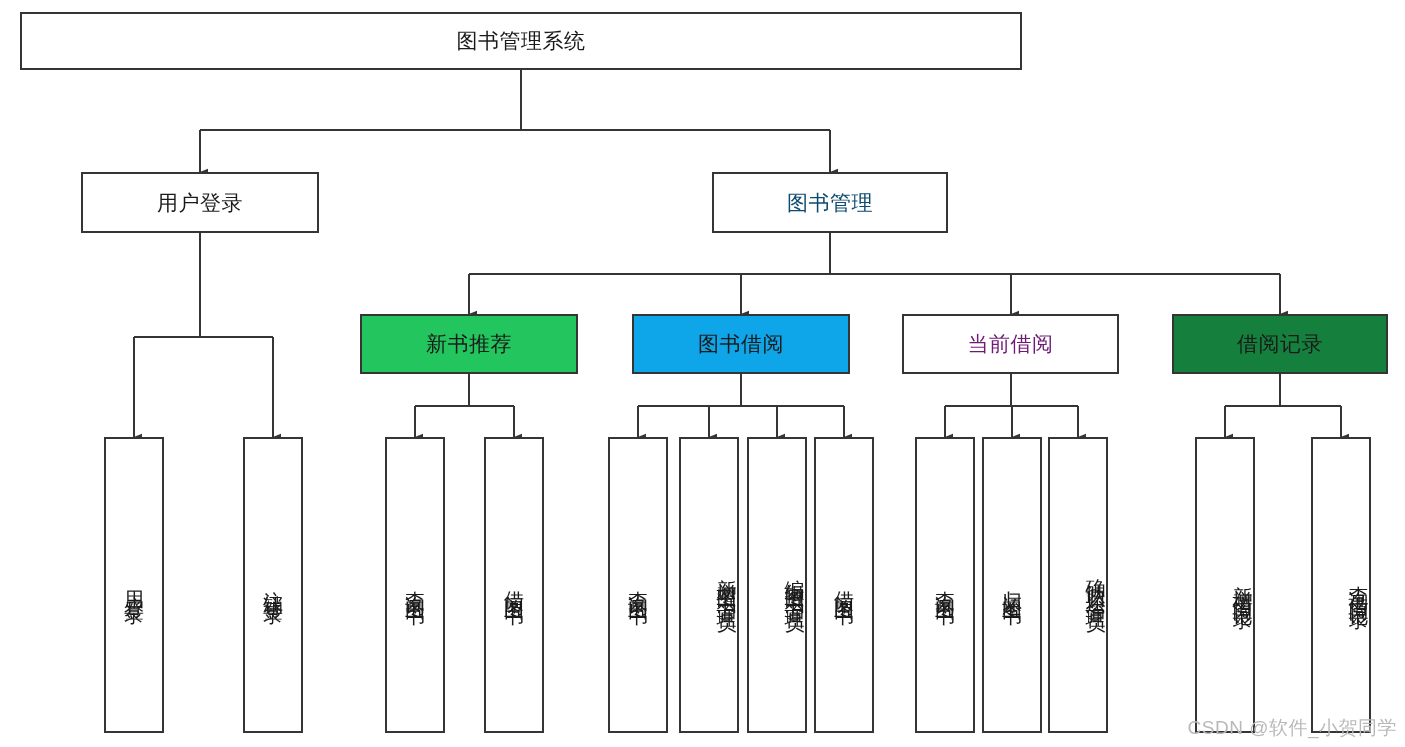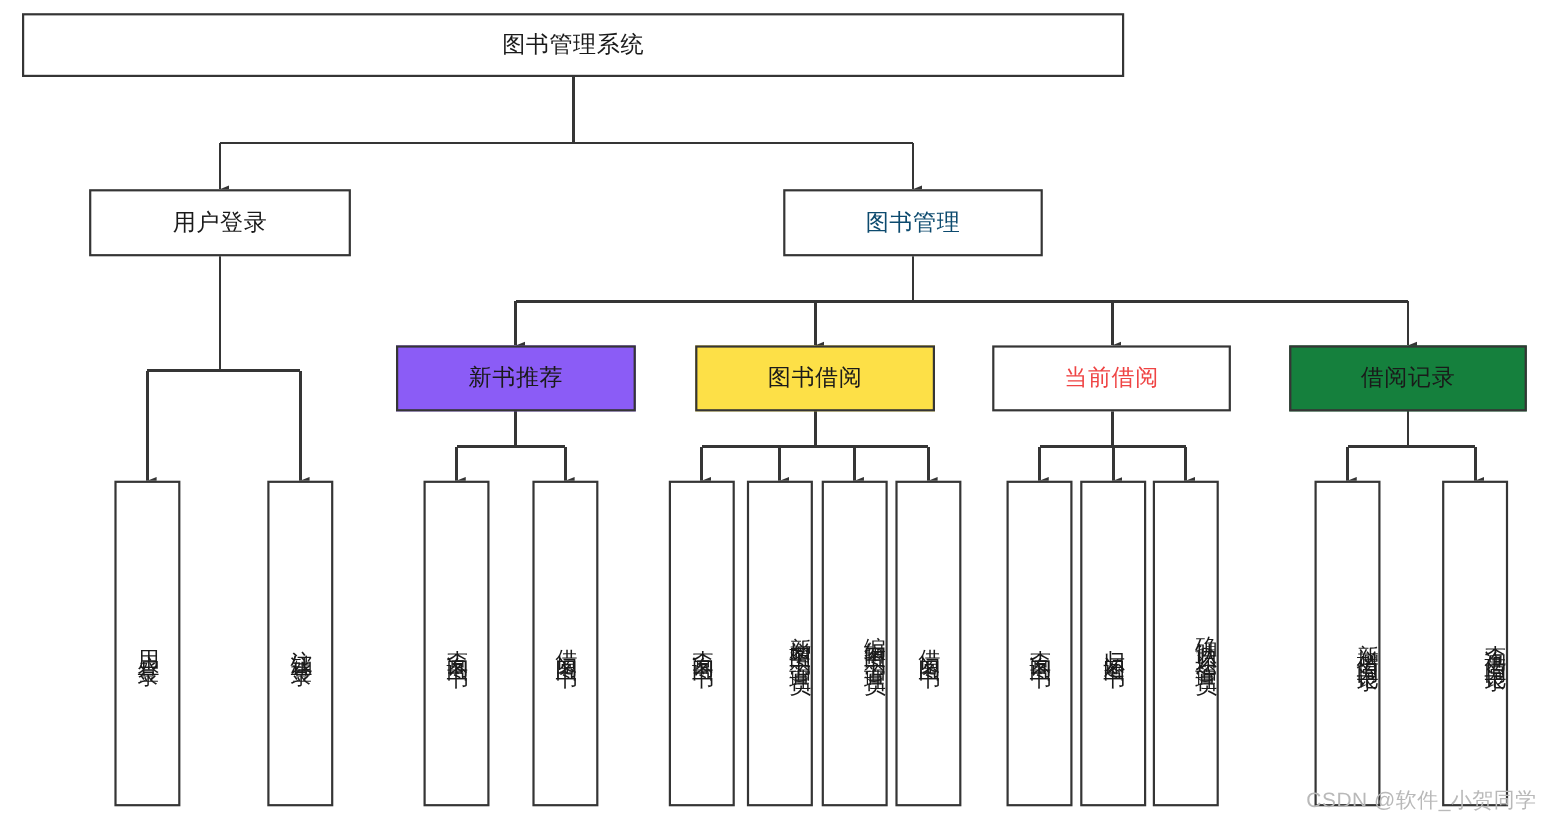--- a/index.html
+++ b/index.html
@@ -120,27 +120,27 @@
   <div id="node-layer">
       <div class="node-box horizontal" style="left: 20px; top: 12px; width: 1002px; height: 58px; border-color: rgb(53, 53, 53); background: rgb(255, 255, 255); color: rgb(26, 26, 26);">
         <span class="node-label">图书管理系统</span>
       </div>
       <div class="node-box horizontal" style="left: 81px; top: 172px; width: 238px; height: 61px; border-color: rgb(53, 53, 53); background: rgb(255, 255, 255); color: rgb(26, 26, 26);">
         <span class="node-label">用户登录</span>
       </div>
       <div class="node-box horizontal" style="left: 712px; top: 172px; width: 236px; height: 61px; border-color: rgb(53, 53, 53); background: rgb(255, 255, 255); color: #0c4a6e;">
         <span class="node-label">图书管理</span>
       </div>
-      <div class="node-box horizontal" style="left: 360px; top: 314px; width: 218px; height: 60px; border-color: rgb(53, 53, 53); background: #8b5cf6; color: rgb(26, 26, 26);">
+      <div class="node-box horizontal" style="left: 360px; top: 314px; width: 218px; height: 60px; border-color: rgb(53, 53, 53); background: #22c55e; color: rgb(26, 26, 26);">
         <span class="node-label">新书推荐</span>
       </div>
-      <div class="node-box horizontal" style="left: 632px; top: 314px; width: 218px; height: 60px; border-color: rgb(53, 53, 53); background: #fde047; color: rgb(26, 26, 26); text-align: right;">
+      <div class="node-box horizontal" style="left: 632px; top: 314px; width: 218px; height: 60px; border-color: rgb(53, 53, 53); background: #0ea5e9; color: rgb(26, 26, 26); text-align: right;">
         <span class="node-label">图书借阅</span>
       </div>
-      <div class="node-box horizontal" style="left: 902px; top: 314px; width: 217px; height: 60px; border-color: rgb(53, 53, 53); background: rgb(255, 255, 255); color: #ef4444;">
+      <div class="node-box horizontal" style="left: 902px; top: 314px; width: 217px; height: 60px; border-color: rgb(53, 53, 53); background: rgb(255, 255, 255); color: #701a75;">
         <span class="node-label">当前借阅</span>
       </div>
       <div class="node-box horizontal" style="left: 1172px; top: 314px; width: 216px; height: 60px; border-color: rgb(53, 53, 53); background: #15803d; color: rgb(26, 26, 26);">
         <span class="node-label">借阅记录</span>
       </div>
       <div class="node-box vertical centered" style="left: 104px; top: 437px; width: 60px; height: 296px; border-color: rgb(53, 53, 53); background: rgb(255, 255, 255); color: rgb(26, 26, 26);">
         <span class="node-label">用户登录</span>
       </div>
       <div class="node-box vertical centered" style="left: 243px; top: 437px; width: 60px; height: 296px; border-color: rgb(53, 53, 53); background: rgb(255, 255, 255); color: rgb(26, 26, 26);">
         <span class="node-label">注销登录</span>

